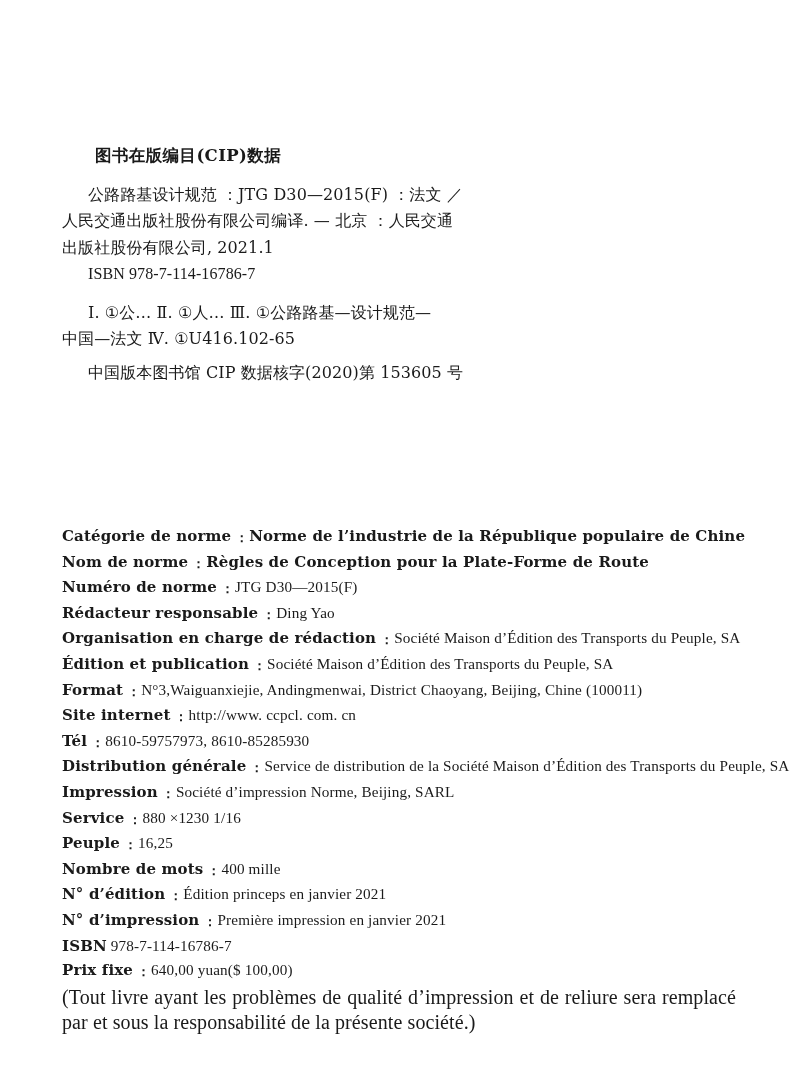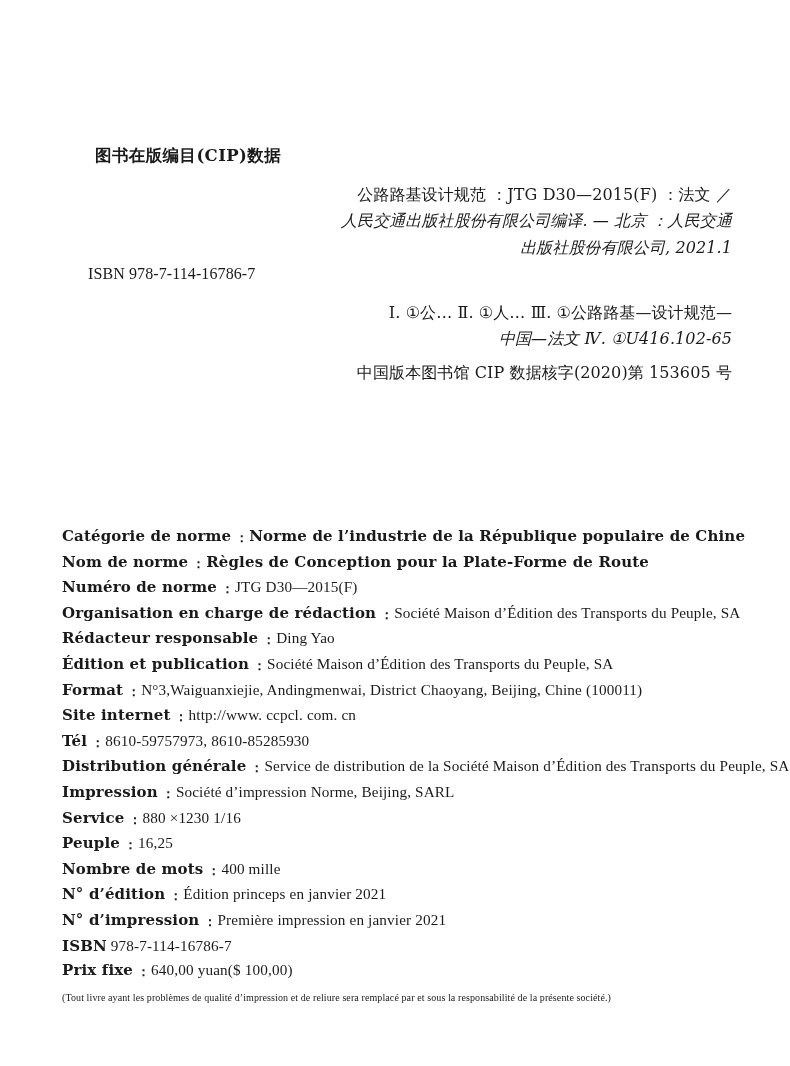--- a/index.html
+++ b/index.html
@@ -39,30 +39,28 @@
     margin: 0 0 16px 33px;
     line-height: 1.2;
     white-space: nowrap;
   }
   .cip-para {
     font-family: "DejaVu Serif", "Liberation Serif", serif;
     font-size: 16px;
     line-height: 26.5px;
     margin: 0;
     letter-spacing: 0.1px;
-    text-align: right;
   }
   .cip-para .ind {
     display: block;
     text-indent: 26px;
   }
   .cip-para .noind {
     display: block;
     text-indent: 0;
-    font-style: italic;
   }
   .cip-gap-sm { height: 7px; }
   .cip-gap-md { height: 12px; }
 
   .cip-isbn {
     font-family: "Liberation Serif", "DejaVu Serif", serif;
     font-size: 16px;
     line-height: 26.5px;
     text-indent: 26px;
     letter-spacing: 0.1px;
@@ -105,21 +103,21 @@
   }
   .fr-value.bold {
     font-family: "DejaVu Serif", "Liberation Serif", serif;
     font-weight: bold;
     font-size: 15px;
   }
 
   
   .fr-note {
     font-family: "Liberation Serif", "DejaVu Serif", serif;
-    font-size: 10px;
+    font-size: 20px;
     line-height: 25.5px;
     text-align: justify;
     text-align-last: left;
     width: 674px;
     letter-spacing: 0.1px;
     margin-top: 1px;
   }
 </style>
 </head>
 <body>
@@ -151,22 +149,22 @@
       <span class="ind">中国版本图书馆 CIP 数据核字(2020)第 153605 号</span>
     </div>
 
   </div>
 
   <div class="fr-block">
     <div id="colophon-entries">
         <div class="fr-line"><span class="fr-label">Catégorie de norme</span><span class="fr-sep">：</span><span class="fr-value bold">Norme de l’industrie de la République populaire de Chine</span></div>
         <div class="fr-line"><span class="fr-label">Nom de norme</span><span class="fr-sep">：</span><span class="fr-value bold">Règles de Conception pour la Plate-Forme de Route</span></div>
         <div class="fr-line"><span class="fr-label">Numéro de norme</span><span class="fr-sep">：</span><span class="fr-value">JTG D30—2015(F)</span></div>
+        <div class="fr-line"><span class="fr-label">Rédacteur responsable</span><span class="fr-sep">：</span><span class="fr-value">Ding Yao</span></div>
         <div class="fr-line"><span class="fr-label">Organisation en charge de rédaction</span><span class="fr-sep">：</span><span class="fr-value">Société Maison d’Édition des Transports du Peuple, SA</span></div>
-        <div class="fr-line"><span class="fr-label">Rédacteur responsable</span><span class="fr-sep">：</span><span class="fr-value">Ding Yao</span></div>
         <div class="fr-line"><span class="fr-label">Édition et publication</span><span class="fr-sep">：</span><span class="fr-value">Société Maison d’Édition des Transports du Peuple, SA</span></div>
         <div class="fr-line"><span class="fr-label">Format</span><span class="fr-sep">：</span><span class="fr-value">N°3,Waiguanxiejie, Andingmenwai, District Chaoyang, Beijing, Chine (100011)</span></div>
         <div class="fr-line"><span class="fr-label">Site internet</span><span class="fr-sep">：</span><span class="fr-value">http://www. ccpcl. com. cn</span></div>
         <div class="fr-line"><span class="fr-label">Tél</span><span class="fr-sep">：</span><span class="fr-value">8610-59757973, 8610-85285930</span></div>
         <div class="fr-line"><span class="fr-label">Distribution générale</span><span class="fr-sep">：</span><span class="fr-value">Service de distribution de la Société Maison d’Édition des Transports du Peuple, SA</span></div>
         <div class="fr-line"><span class="fr-label">Impression</span><span class="fr-sep">：</span><span class="fr-value">Société d’impression Norme, Beijing, SARL</span></div>
         <div class="fr-line"><span class="fr-label">Service</span><span class="fr-sep">：</span><span class="fr-value">880 ×1230   1/16</span></div>
         <div class="fr-line"><span class="fr-label">Peuple</span><span class="fr-sep">：</span><span class="fr-value">16,25</span></div>
         <div class="fr-line"><span class="fr-label">Nombre de mots</span><span class="fr-sep">：</span><span class="fr-value">400 mille</span></div>
         <div class="fr-line"><span class="fr-label">N° d’édition</span><span class="fr-sep">：</span><span class="fr-value">Édition princeps en janvier 2021</span></div>

